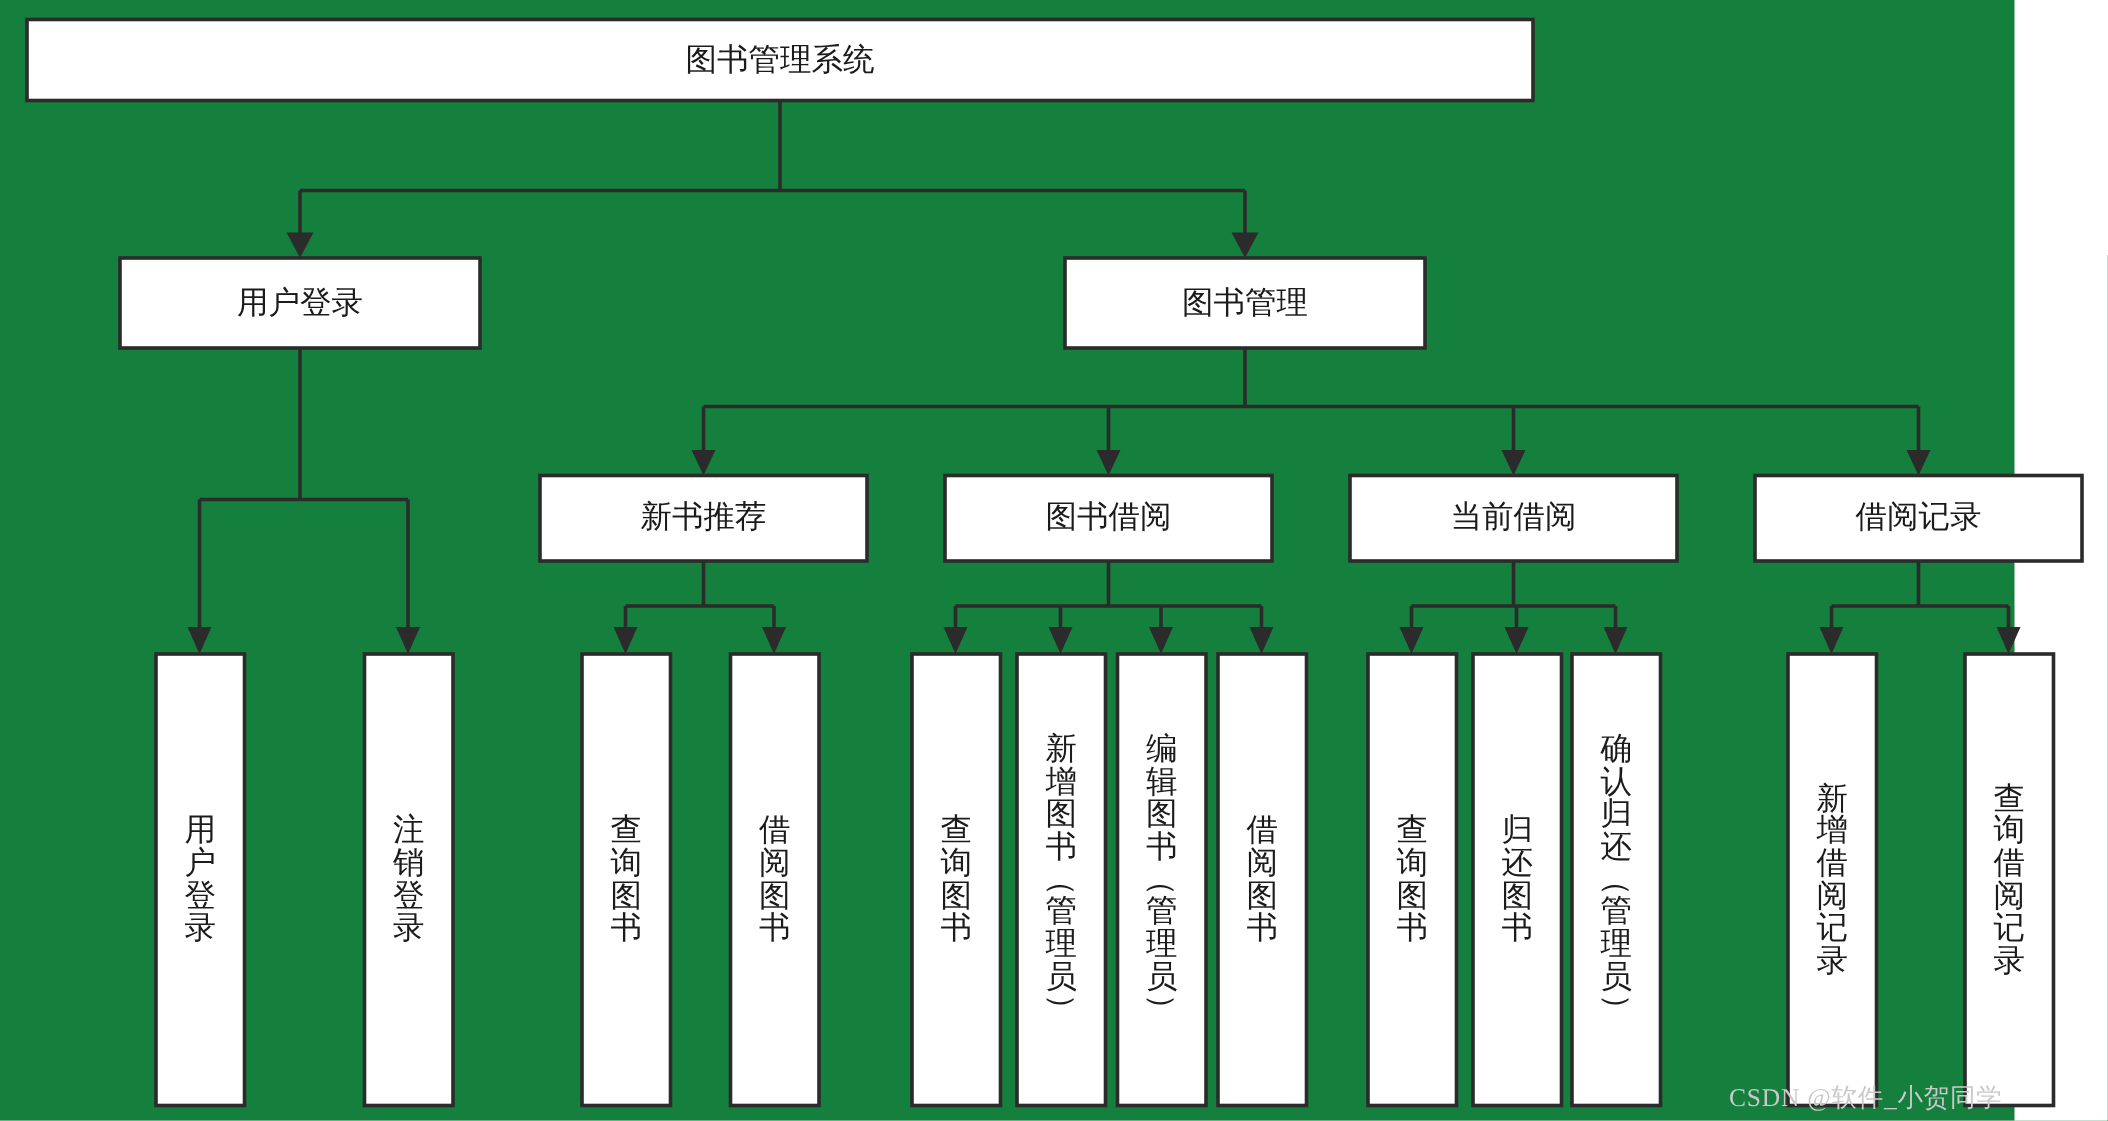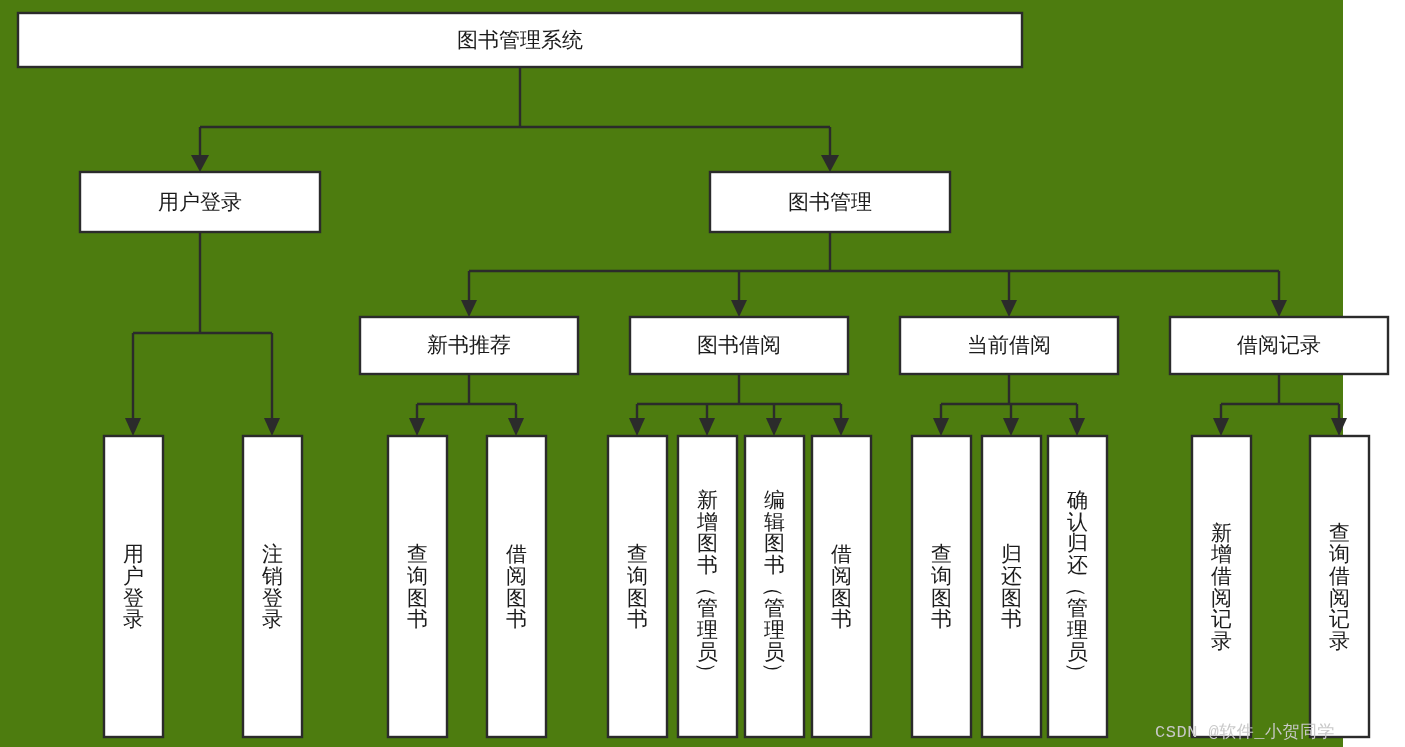--- a/index.html
+++ b/index.html
@@ -10,21 +10,21 @@
   body {
     width: 1405px;
     height: 747px;
     font-family: "Liberation Sans", sans-serif;
     overflow: hidden;
   }
   #chart-root {
     position: relative;
     width: 1343px;
     height: 747px;
-    background: #4d7c0f;
+    background: #15803d;
   }
   svg.flow {
     position: absolute;
     left: 0;
     top: 0;
     width: 1405px;
     height: 747px;
   }
   .box-rect {
     fill: #ffffff;
@@ -45,21 +45,21 @@
     font-family: "Liberation Sans", sans-serif;
     font-size: 21px;
     fill: #1b1b1b;
     text-anchor: middle;
     dominant-baseline: middle;
   }
   .watermark {
     position: absolute;
     right: 8px;
     bottom: 4px;
-    font-family: Liberation Mono, monospace;
+    font-family: Liberation Serif, serif;
     font-size: 17px;
     color: #c9c9c9;
     white-space: nowrap;
     letter-spacing: 0.5px;
   }
   
   .vlabel {
     position: absolute;
     display: flex;
     flex-direction: column;

